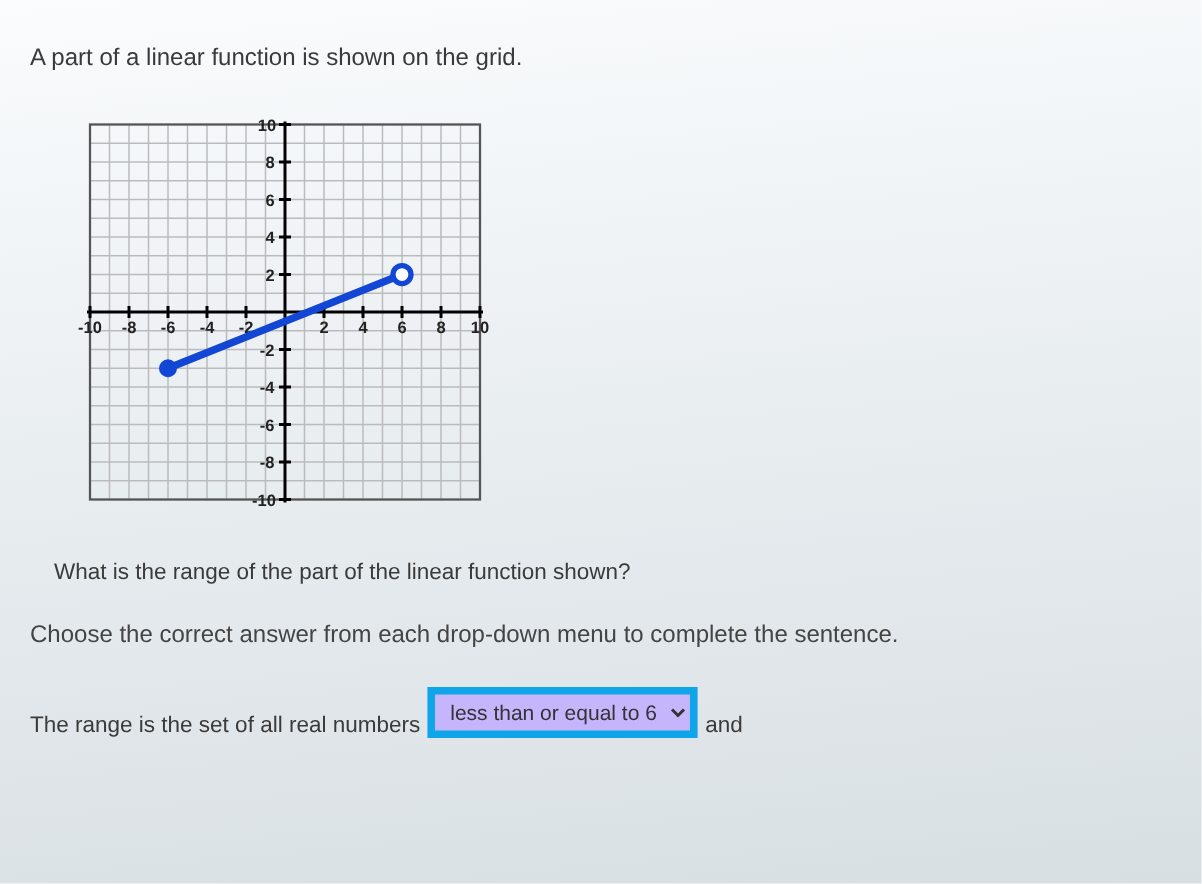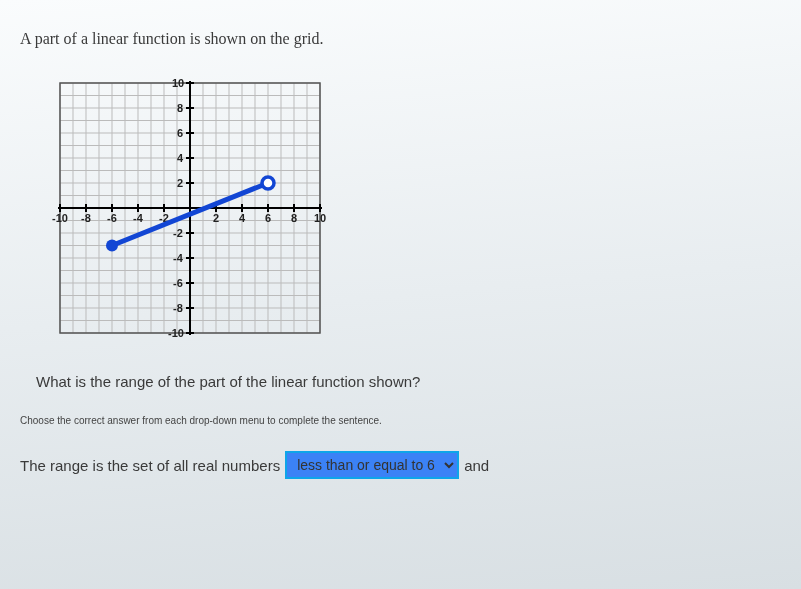--- a/index.html
+++ b/index.html
@@ -9,52 +9,51 @@
       height: 589px;
       box-sizing: border-box;
       font-family: Arial, sans-serif;
       font-size: 15px;
       color: #3a3a3a;
       background: linear-gradient(175deg, #fafcfd 0%, #e8edf0 50%, #d8dfe3 100%);
     }
     .question-text {
       margin-bottom: 20px;
       font-size: 16px;
-      font-family: Liberation Serif, serif;
     }
     .chart-container {
       margin: 10px 0 20px 20px;
       position: relative;
     }
     svg {
       display: block;
     }
     .subquestion {
       margin-top: 25px;
       margin-bottom: 25px;
       font-size: 15px;
       margin-left: 16px;
     }
     .instruction {
       margin-bottom: 25px;
-      font-size: 10px;
+      font-size: 16px;
       color: #444;
     }
     .answer-row {
       font-size: 15px;
       display: flex;
-      align-items: center;
+      align-items: flex-end;
       gap: 5px;
       flex-wrap: wrap;
     }
     select {
       padding: 3px 6px;
       font-size: 14px;
-      border: 2px solid #0ea5e9;
-      background: #3b82f6;
+      border: 5px solid #0ea5e9;
+      background: #c4b5fd;
       color: #333;
       font-family: Arial, sans-serif;
     }
   </style>
 </head>
 <body>
 
 <div class="question-text">A part of a linear function is shown on the grid.</div>
 
 <div class="chart-container">

